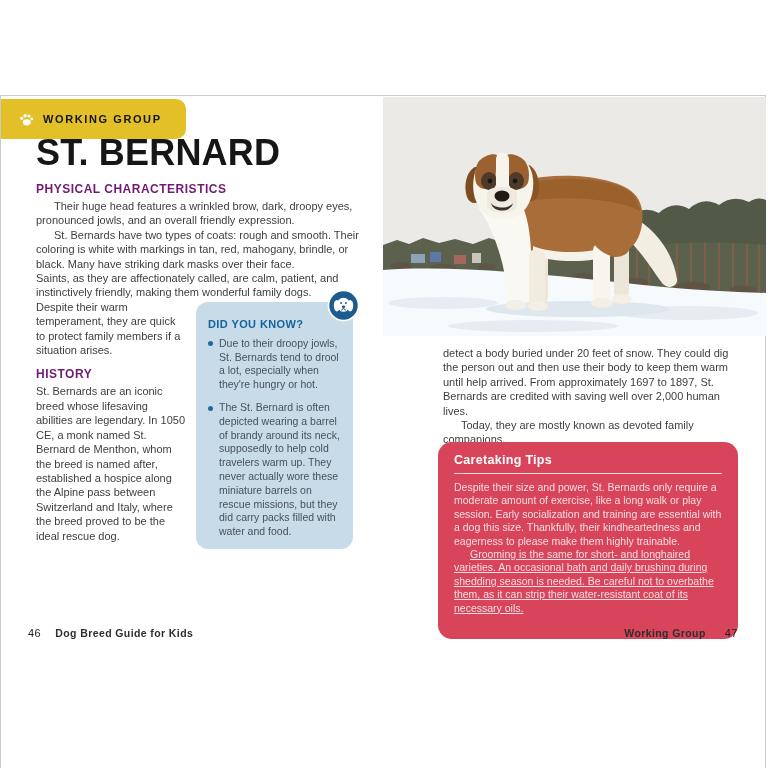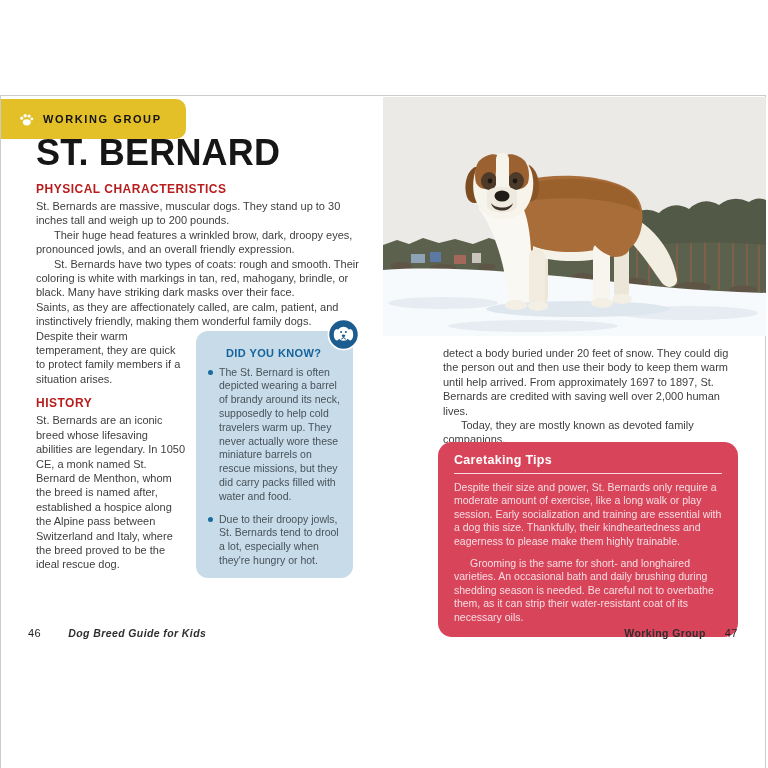--- a/index.html
+++ b/index.html
@@ -12,56 +12,56 @@
   .banner{position:absolute;left:0;top:3px;height:40px;display:flex;align-items:center;
           background:#e3bf28;border-radius:0 10px 10px 0;padding:0 24px 0 18px;}
   .banner .paw{display:flex;margin-right:9px;}
   .banner-label{font-size:11px;font-weight:bold;letter-spacing:1.6px;color:#141414;}
 
   .title{position:absolute;left:35px;top:42px;margin:0;font-size:36px;line-height:30px;
          font-weight:900;letter-spacing:0.2px;color:#161616;}
 
   
   .col-left{position:absolute;left:35px;top:86px;width:325px;}
-  h2.gold{margin:10px 0 3px 0;font-size:12px;font-weight:bold;letter-spacing:0.5px;color:#b91c1c;}
+  h2.gold{margin:10px 0 3px 0;font-size:12px;font-weight:bold;letter-spacing:0.5px;color:#701a75;}
   h2.gold:first-child{margin-top:0;}
   .col-left p, .col-right p{margin:0;font-size:11px;line-height:14.4px;color:#3e3e3e;}
   p.ind{text-indent:18px;}
 
   
   .dyk{float:right;width:135px;margin:2px 8px 6px 10px;background:#c7dbe8;border-radius:12px;
        padding:16px 10px 10px 12px;position:relative;box-sizing:content-box;}
-  .dyk h3{margin:0 0 7px 18px;font-size:11px;font-weight:bold;letter-spacing:0.4px;color:#15639c;}
+  .dyk h3{margin:0 0 7px 0;font-size:11px;font-weight:bold;letter-spacing:0.4px;color:#15639c;}
   .dyk-badge{position:absolute;top:-13px;right:-7px;width:33px;height:33px;}
   .dyk ul{margin:0;padding:0;list-style:none;}
   .dyk li{position:relative;padding-left:11px;margin-bottom:9px;font-size:10.5px;
           line-height:13.8px;color:#47525a;}
   .dyk li:last-child{margin-bottom:0;}
   .dyk li::before{content:"";position:absolute;left:0;top:4.5px;width:5px;height:5px;
           border-radius:50%;background:#1b6aa0;}
 
   
   .photo{position:absolute;left:382px;top:1px;width:383px;height:239px;overflow:hidden;}
   .photo svg{display:block;}
   .col-right{position:absolute;left:442px;top:250px;width:302px;}
 
   .tips{position:absolute;left:437px;top:346px;width:300px;background:#d8445a;border-radius:14px;
-        padding:11px 16px 13px 16px;box-sizing:border-box;}
+        padding:11px 16px 24px 16px;box-sizing:border-box;}
   .tips h3{margin:0;padding-bottom:6px;border-bottom:1px solid rgba(255,255,255,0.8);
         font-size:12.5px;font-weight:bold;letter-spacing:0.3px;color:#ffffff;}
   .tips p{margin:7px 0 0 0;font-size:10.5px;line-height:13.4px;color:#f6dce1;}
-  .tips p.ind{text-indent:16px;margin-top:9px;}
+  .tips p.ind{text-indent:16px;margin-top:0;text-decoration:underline;}
 
   
   .footer{position:absolute;left:27px;right:27px;top:531px;display:flex;
           justify-content:space-between;align-items:baseline;}
   .f-left,.f-right{display:flex;align-items:baseline;}
   .pnum{font-size:11px;font-weight:normal;color:#222;letter-spacing:0.5px;}
   .ftitle{font-size:10.5px;font-weight:bold;color:#2e2e2e;letter-spacing:0.4px;}
-  .f-left .ftitle{margin-left:27px;font-style:italic;}
+  .f-left .ftitle{margin-left:14px;}
   .f-right .ftitle{margin-right:19px;}
 </style>
 </head>
 <body>
 
 <div class="canvas">
   <div class="card">
 
     <div class="banner">
       <span class="paw">
@@ -75,21 +75,20 @@
           </g>
         </svg>
       </span>
       <span class="banner-label">WORKING GROUP</span>
     </div>
 
     <h1 class="title">ST. BERNARD</h1>
 
     <div class="col-left">
       <h2 class="gold">PHYSICAL CHARACTERISTICS</h2>
-      <p>St. Bernards are massive, muscular dogs. They stand up to 30 inches tall and weigh up to 200 pounds.</p>
       <p class="ind">Their huge head features a wrinkled brow, dark, droopy eyes, pronounced jowls, and an overall friendly expression.</p>
       <p class="ind">St. Bernards have two types of coats: rough and smooth. Their coloring is white with markings in tan, red, mahogany, brindle, or black. Many have striking dark masks over their face.</p>
 
       <p>Saints, as they are affectionately called, are calm, patient, and instinctively friendly, making them wonderful family dogs.</p>
 
       <aside class="dyk">
         <span class="dyk-badge">
           <svg width="33" height="33" viewBox="0 0 32 32">
             <circle cx="16" cy="16" r="14.6" fill="#1d5c8f" stroke="#ffffff" stroke-width="1.6"></circle>
             <ellipse cx="9.6" cy="16.2" rx="3" ry="5.6" fill="#ffffff"></ellipse>
@@ -97,22 +96,22 @@
             <circle cx="16" cy="15" r="6.4" fill="#ffffff"></circle>
             <ellipse cx="16" cy="18.6" rx="4.2" ry="3.4" fill="#ffffff"></ellipse>
             <circle cx="13.7" cy="13.6" r="1" fill="#1d5c8f"></circle>
             <circle cx="18.3" cy="13.6" r="1" fill="#1d5c8f"></circle>
             <ellipse cx="16" cy="17.2" rx="1.7" ry="1.2" fill="#1d5c8f"></ellipse>
             <path d="M16 18.3 q0 2 2.1 2.3 M16 18.3 q0 2 -2.1 2.3" stroke="#1d5c8f" stroke-width="0.9" fill="none" stroke-linecap="round"></path>
           </svg>
         </span>
         <h3>DID YOU KNOW?</h3>
         <ul>
+          <li>Due to their droopy jowls, St. Bernards tend to drool a lot, especially when they're hungry or hot.</li>
           <li>The St. Bernard is often depicted wearing a barrel of brandy around its neck, supposedly to help cold travelers warm up. They never actually wore these miniature barrels on rescue missions, but they did carry packs filled with water and food.</li>
-          <li>Due to their droopy jowls, St. Bernards tend to drool a lot, especially when they're hungry or hot.</li>
         </ul>
       </aside>
 
       <p>Despite their warm temperament, they are quick to protect family members if a situation arises.</p>
 
       <h2 class="gold">HISTORY</h2>
       <p>St. Bernards are an iconic breed whose lifesaving abilities are legendary. In 1050 CE, a monk named St. Bernard de Menthon, whom the breed is named after, established a hospice along the Alpine pass between Switzerland and Italy, where the breed proved to be the ideal rescue dog.</p>
     </div>
 
     <div class="photo">

